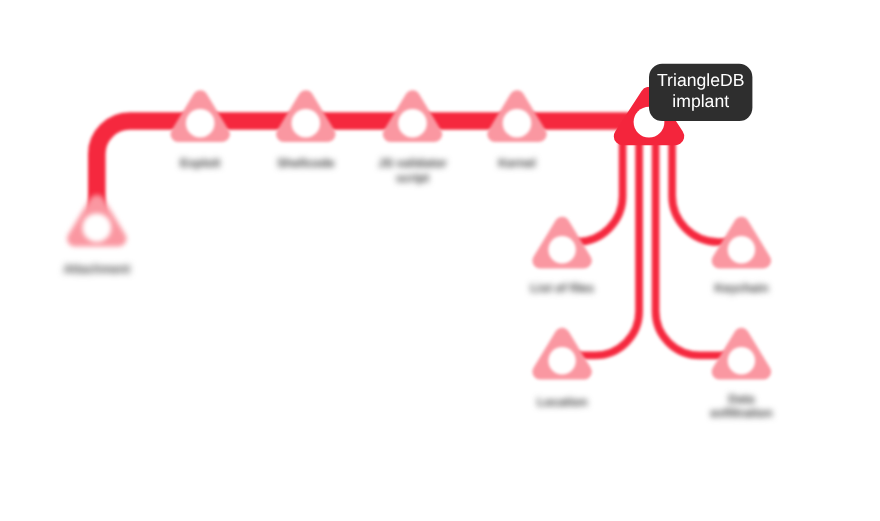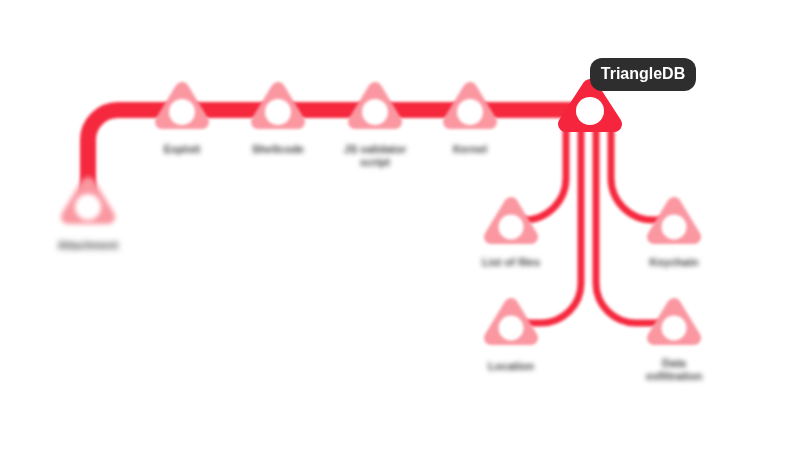--- a/index.html
+++ b/index.html
@@ -12,23 +12,23 @@
   .soft{filter:blur(1.4px);}
   .softer{filter:blur(2.4px);}
   .caption{
     position:absolute;transform:translateX(-50%);
     font-size:11px;font-weight:600;color:#3e3e3e;
     text-align:center;line-height:13px;white-space:nowrap;
     filter:blur(2.8px);
   }
   .caption.far{filter:blur(3.4px);}
   .implant-label{
-    position:absolute;left:590px;top:58px;width:106px;
+    position:absolute;left:590px;top:58px;width:94px;
     background:#2e2e2e;color:#ffffff;border-radius:12px;
-    text-align:center;font-size:16px;font-weight:700;line-height:19px;
+    text-align:center;font-size:16px;font-weight:400;line-height:19px;
     padding:6px 0 8px;z-index:5;
   }
   .implant-label span{display:block;}
 </style>
 </head>
 <body>
 
 <svg width="800" height="474" viewBox="0 0 800 474">
 
   <g class="soft" fill="none" stroke="#F5283E">
@@ -81,20 +81,21 @@
   </g>
 
   <g>
     <path d="M 590 87 L 614 124 L 566 124 Z" fill="#F4253C" stroke="#F4253C" stroke-width="16" stroke-linejoin="round"></path>
     <circle cx="590" cy="111" r="14" fill="#ffffff"></circle>
   </g>
 </svg>
 
 <div class="implant-label">
   <span>TriangleDB</span>
+  <span>implant</span>
 </div>
 
 <div class="caption far" style="left:88px;top:239px">Attachment</div>
 <div class="caption" style="left:182px;top:143px">Exploit</div>
 <div class="caption" style="left:278px;top:143px">Shellcode</div>
 <div class="caption" style="left:375px;top:143px">
   <span style="display:block">JS validator</span>
   <span style="display:block">script</span>
 </div>
 <div class="caption" style="left:470px;top:143px">Kernel</div>

